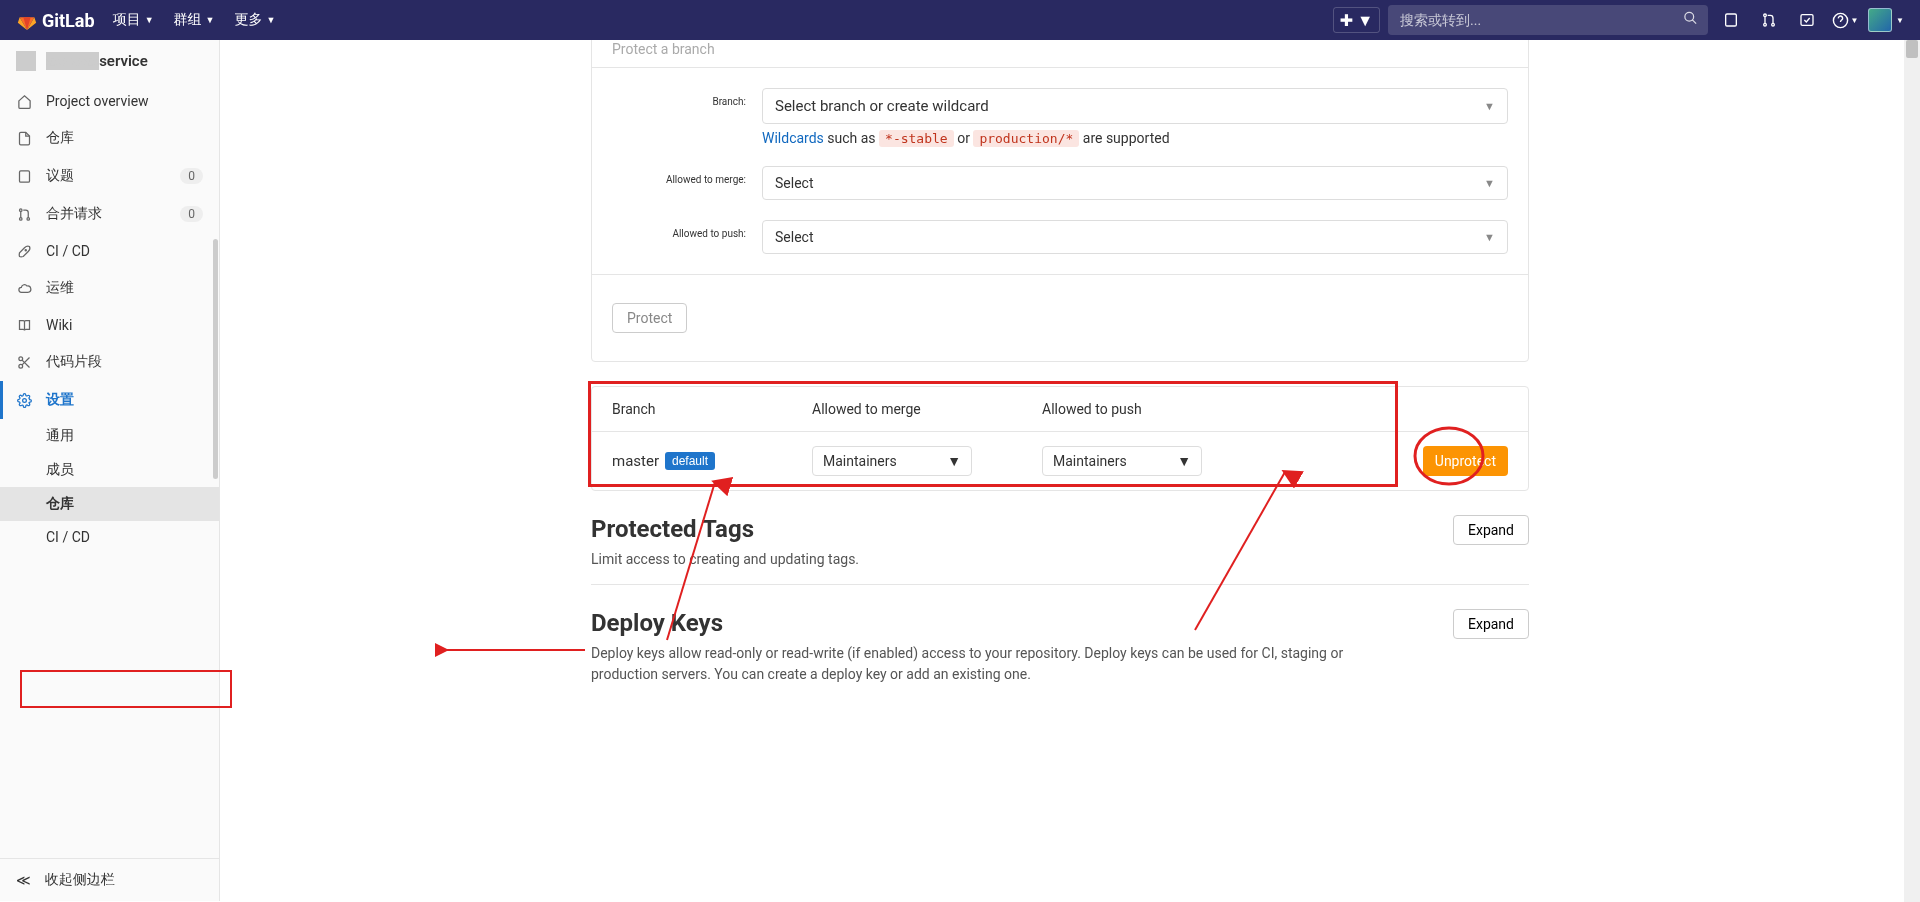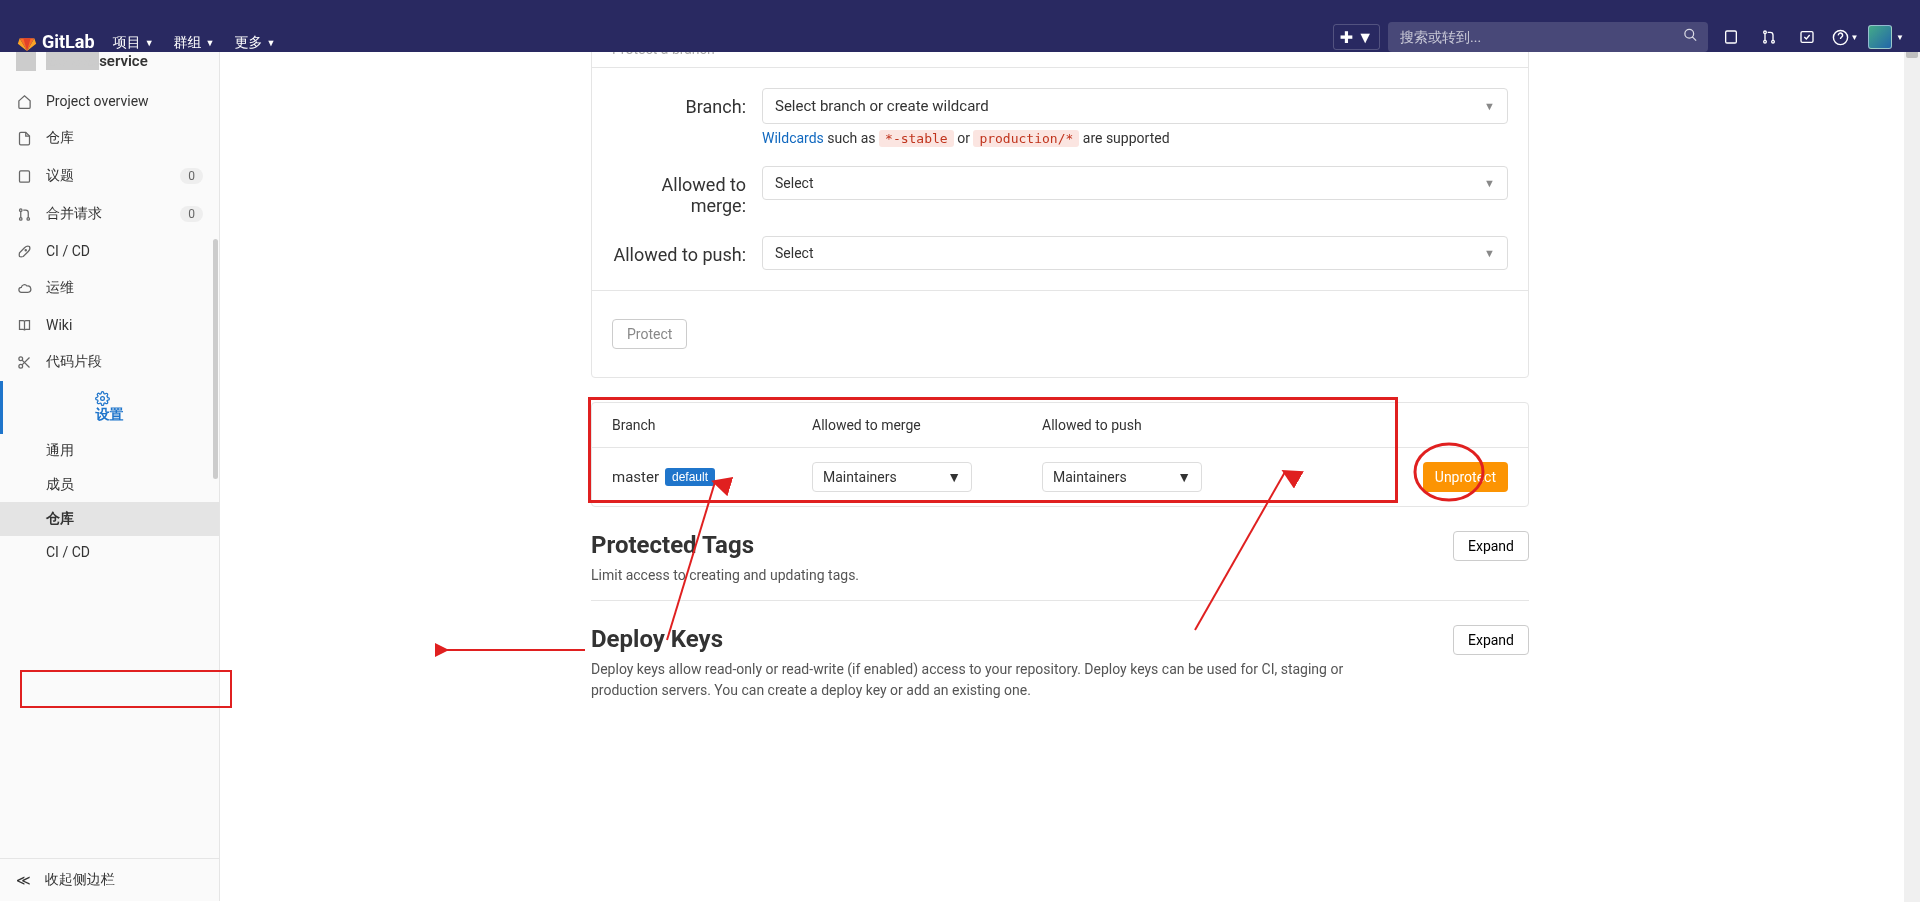--- a/index.html
+++ b/index.html
@@ -1,17 +1,17 @@
 <!DOCTYPE html>
 <html><head>
 <meta charset="utf-8">
 <style>
 *{margin:0;padding:0;box-sizing:border-box;font-family:-apple-system,BlinkMacSystemFont,"Segoe UI",Roboto,sans-serif;}
 body{background:#fff;color:#333;overflow-x:hidden;}
-.navbar{background:#292961;height:52px;display:flex;align-items:flex-end;padding:0 16px;color:#fff;position:fixed;top:0;width:100%;z-index:100;}
+.navbar{background:#292961;height:40px;display:flex;align-items:center;padding:0 16px;color:#fff;position:fixed;top:0;width:100%;z-index:100;}
 .navbar .logo{display:flex;align-items:center;margin-right:8px;}
 .navbar .logo-text{font-weight:700;font-size:18px;margin-left:4px;}
 .nav-menu{display:flex;align-items:center;}
 .nav-item{padding:0 10px;font-size:14px;cursor:pointer;display:flex;align-items:center;}
 .nav-item .chev{margin-left:4px;font-size:9px;}
 .nav-right{margin-left:auto;display:flex;align-items:center;gap:8px;}
 .nav-btn{width:30px;height:30px;display:flex;align-items:center;justify-content:center;cursor:pointer;border-radius:3px;}
 .plus-btn{border:1px solid rgba(255,255,255,0.2);border-radius:3px;padding:0 6px;height:26px;display:flex;align-items:center;}
 .search-wrap{position:relative;}
 .search{background:rgba(255,255,255,0.15);border:none;border-radius:4px;height:30px;width:320px;padding:0 36px 0 12px;color:#fff;font-size:14px;}
@@ -19,34 +19,34 @@
 .search-icon{position:absolute;right:10px;top:50%;transform:translateY(-50%);}
 .avatar{width:24px;height:24px;border:1px solid rgba(255,255,255,0.5);border-radius:3px;background:linear-gradient(135deg,#4a8,#26a);}
 .sidebar{position:fixed;top:39px;left:0;width:220px;height:calc(100% - 40px);background:#fafafa;border-right:1px solid #e5e5e5;display:flex;flex-direction:column;}
 .sidebar-inner{flex:1;overflow-y:auto;}
 .proj-header{padding:12px 16px;display:flex;align-items:center;}
 .proj-ico{width:20px;height:20px;background:#ccc;margin-right:10px;}
 .proj-name{font-weight:600;font-size:15px;color:#333;}
 .sb-item{display:flex;align-items:center;padding:10px 16px;font-size:14px;color:#333;cursor:pointer;}
 .sb-item .ico{width:16px;margin-right:14px;display:flex;align-items:center;justify-content:center;color:#666;}
 .sb-item .badge{margin-left:auto;background:#eee;border-radius:10px;padding:1px 8px;font-size:12px;color:#666;}
-.sb-item.active-parent{color:#1f75cb;font-weight:700;border-left:3px solid #1f75cb;padding-left:13px;flex-direction:column;}
+.sb-item.active-parent{color:#1f75cb;font-weight:700;border-left:3px solid #1f75cb;padding-left:13px;}
 .sb-item.active-parent .ico{color:#1f75cb;}
 .sb-sub{padding:8px 16px 8px 46px;font-size:14px;color:#333;cursor:pointer;}
 .sb-sub.active{background:#e4e4e4;font-weight:700;}
 .sb-highlight{border:2px solid #e02020;position:absolute;left:20px;top:600px;width:212px;height:38px;pointer-events:none;}
 .collapse{border-top:1px solid #e5e5e5;padding:12px 16px;font-size:14px;color:#333;display:flex;align-items:center;cursor:pointer;}
 .collapse .ico{margin-right:14px;}
 .main{margin-left:220px;margin-top:40px;padding:0;width:calc(100% - 240px);}
 .content{max-width:970px;margin:0 auto;padding:0 16px;position:relative;}
 .card{border:1px solid #e5e5e5;border-radius:4px;margin-bottom:24px;}
 .card-body{padding:20px;}
 .card-head{padding:10px 20px;border-bottom:1px solid #e5e5e5;color:#666;font-size:14px;}
 .fg{display:flex;margin-bottom:20px;align-items:flex-start;}
-.fg-label{width:150px;text-align:right;padding-right:16px;padding-top:8px;font-size:18px;color:#333;}
+.fg-label{width:150px;text-align:right;padding-right:16px;padding-top:8px;font-size:10px;color:#333;}
 .fg-ctrl{flex:1;}
 .select-box{border:1px solid #ddd;border-radius:4px;padding:8px 12px;display:flex;align-items:center;justify-content:space-between;font-size:14px;cursor:pointer;background:#fff;text-align:center;}
 .select-box.mono{font-family:"Courier New",monospace;font-size:15px;}
 .select-box .chev{color:#888;font-size:11px;}
 .hint{font-size:14px;margin-top:6px;color:#333;}
 .hint a{color:#1068bf;text-decoration:none;}
 .codeish{background:#fbe5e1;color:#c0341d;padding:1px 6px;border-radius:3px;font-family:monospace;font-size:13px;}
 .card-footer{padding:28px 20px;border-top:1px solid #e5e5e5;}
 .btn{border:1px solid #ccc;background:#fff;padding:6px 14px;border-radius:4px;font-size:14px;color:#888;cursor:default;}
 .table-card{border:1px solid #e5e5e5;border-radius:4px;position:relative;}

